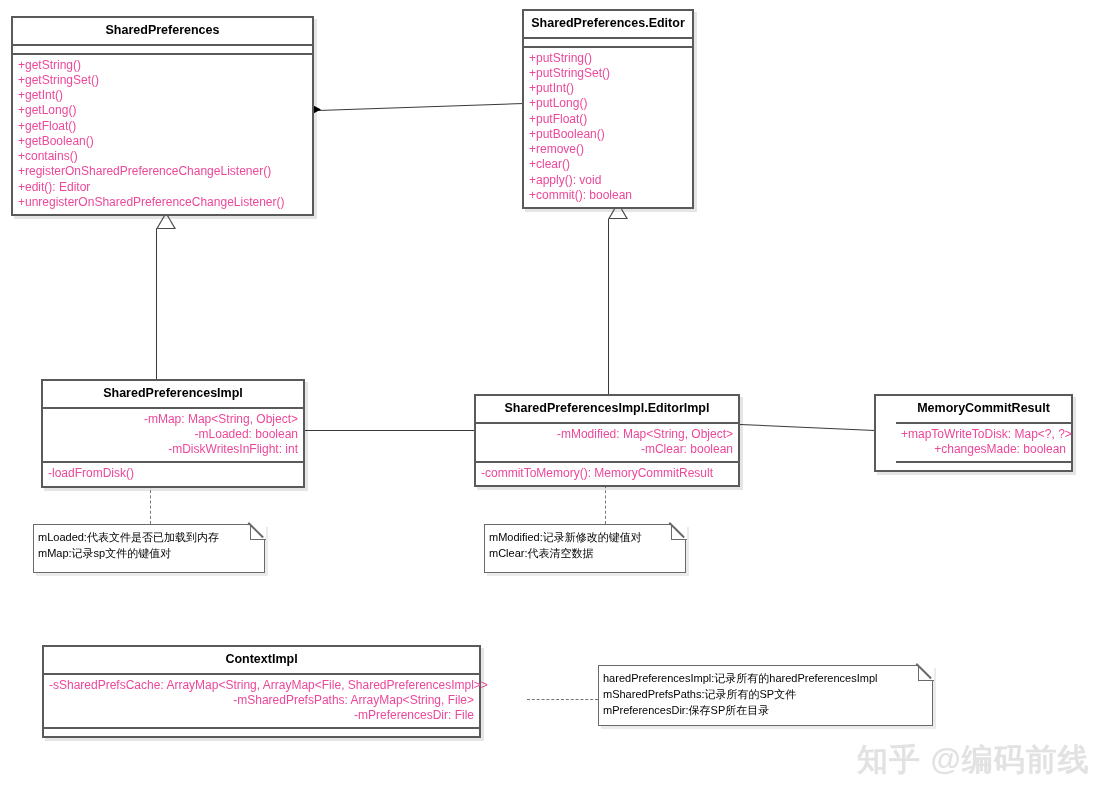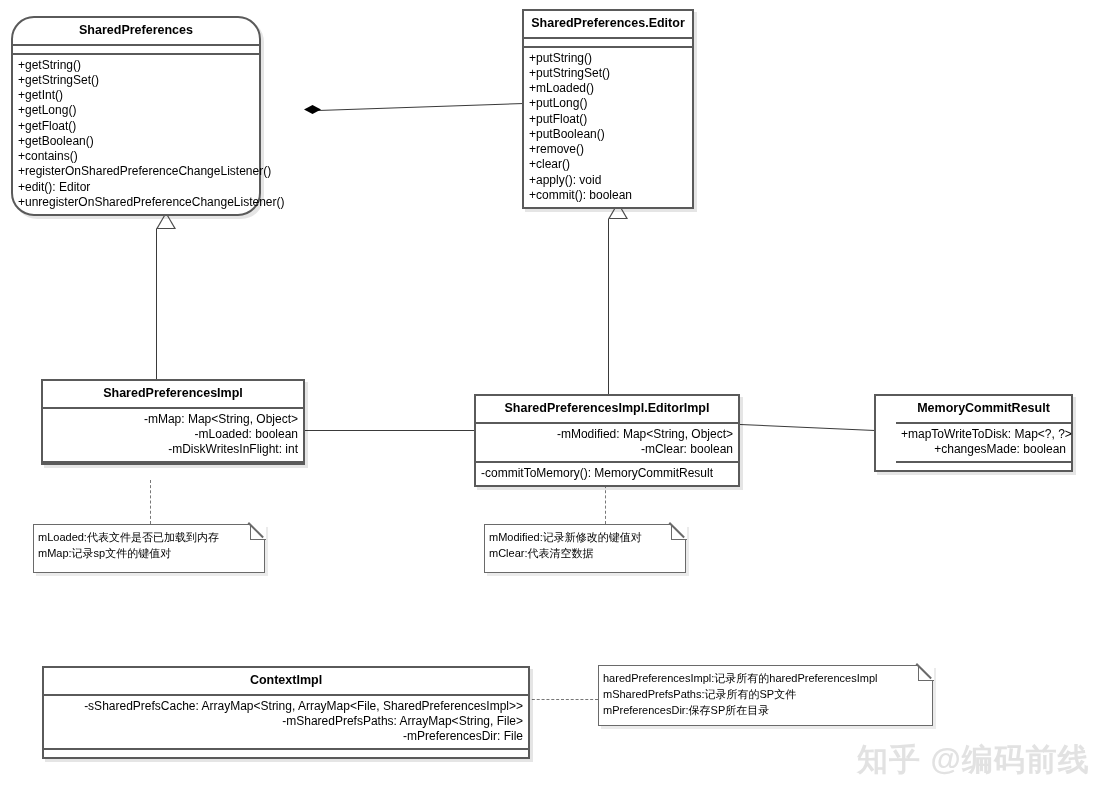--- a/index.html
+++ b/index.html
@@ -33,21 +33,21 @@
     font-weight: bold;
     font-size: 12.5px;
     color: #000;
     padding: 6px 4px 6px 4px;
     border-bottom: 2px solid #5a5a5a;
     line-height: 1.1;
   }
   .uml-compartment {
     padding: 3px 5px 4px 5px;
     font-size: 12px;
-    color: #000000;
+    color: #ec4899;
     line-height: 1.27;
   }
   .uml-compartment.bordered {
     border-bottom: 2px solid #5a5a5a;
     text-align: right;
   }
   .uml-compartment.empty {
     padding: 0;
     height: 7px;
   }
@@ -197,21 +197,21 @@
 
   <div class="line-h" style="left:288px; top:430px; width:187px;"></div>
   <div class="diamond" style="left:273px; top:425px;"></div>
 
   <div class="line-diag" style="left:740px; top:424px; width:135px; transform: rotate(2.6deg);"></div>
 
   <div class="line-dashed-v" style="left:150px; top:480px; height:44px;"></div>
   <div class="line-dashed-v" style="left:605px; top:480px; height:44px;"></div>
   <div class="line-dashed-h" style="left:527px; top:699px; width:71px;"></div>
 
-  <div class="uml-class" style="left:11px; top:16px; width:250px;border-radius:23px;">
+  <div class="uml-class" style="left:11px; top:16px; width:303px;">
     <div class="uml-title">SharedPreferences</div>
     <div class="uml-compartment bordered empty"></div>
     <div class="uml-compartment">
       <div class="uml-row">+getString()</div>
       <div class="uml-row">+getStringSet()</div>
       <div class="uml-row">+getInt()</div>
       <div class="uml-row">+getLong()</div>
       <div class="uml-row">+getFloat()</div>
       <div class="uml-row">+getBoolean()</div>
       <div class="uml-row">+contains()</div>
@@ -220,38 +220,41 @@
       <div class="uml-row">+unregisterOnSharedPreferenceChangeListener()</div>
     </div>
   </div>
 
   <div class="uml-class" style="left:522px; top:9px; width:172px;">
     <div class="uml-title">SharedPreferences.Editor</div>
     <div class="uml-compartment bordered empty"></div>
     <div class="uml-compartment">
       <div class="uml-row">+putString()</div>
       <div class="uml-row">+putStringSet()</div>
-      <div class="uml-row">+mLoaded()</div>
+      <div class="uml-row">+putInt()</div>
       <div class="uml-row">+putLong()</div>
       <div class="uml-row">+putFloat()</div>
       <div class="uml-row">+putBoolean()</div>
       <div class="uml-row">+remove()</div>
       <div class="uml-row">+clear()</div>
       <div class="uml-row">+apply(): void</div>
       <div class="uml-row">+commit(): boolean</div>
     </div>
   </div>
 
   <div class="uml-class" style="left:41px; top:379px; width:264px;">
     <div class="uml-title">SharedPreferencesImpl</div>
     <div class="uml-compartment bordered">
       <div class="uml-row">-mMap: Map&lt;String, Object&gt;</div>
       <div class="uml-row">-mLoaded: boolean</div>
       <div class="uml-row">-mDiskWritesInFlight: int</div>
     </div>
+    <div class="uml-compartment">
+      <div class="uml-row">-loadFromDisk()</div>
+    </div>
   </div>
 
   <div class="uml-class" style="left:474px; top:394px; width:266px;">
     <div class="uml-title">SharedPreferencesImpl.EditorImpl</div>
     <div class="uml-compartment bordered">
       <div class="uml-row">-mModified: Map&lt;String, Object&gt;</div>
       <div class="uml-row">-mClear: boolean</div>
     </div>
     <div class="uml-compartment">
       <div class="uml-row">-commitToMemory(): MemoryCommitResult</div>
@@ -260,21 +263,21 @@
 
   <div class="uml-class" style="left:874px; top:394px; width:199px;padding-left:20px;">
     <div class="uml-title">MemoryCommitResult</div>
     <div class="uml-compartment bordered">
       <div class="uml-row">+mapToWriteToDisk: Map&lt;?, ?&gt;</div>
       <div class="uml-row">+changesMade: boolean</div>
     </div>
     <div class="uml-compartment empty"></div>
   </div>
 
-  <div class="uml-class" style="left:42px; top:666px; width:488px;">
+  <div class="uml-class" style="left:42px; top:645px; width:439px;">
     <div class="uml-title">ContextImpl</div>
     <div class="uml-compartment bordered">
       <div class="uml-row">-sSharedPrefsCache: ArrayMap&lt;String, ArrayMap&lt;File, SharedPreferencesImpl&gt;&gt;</div>
       <div class="uml-row">-mSharedPrefsPaths: ArrayMap&lt;String, File&gt;</div>
       <div class="uml-row">-mPreferencesDir: File</div>
     </div>
     <div class="uml-compartment empty"></div>
   </div>
 
   <div class="uml-note" style="left:33px; top:524px; width:232px; height:49px;">

